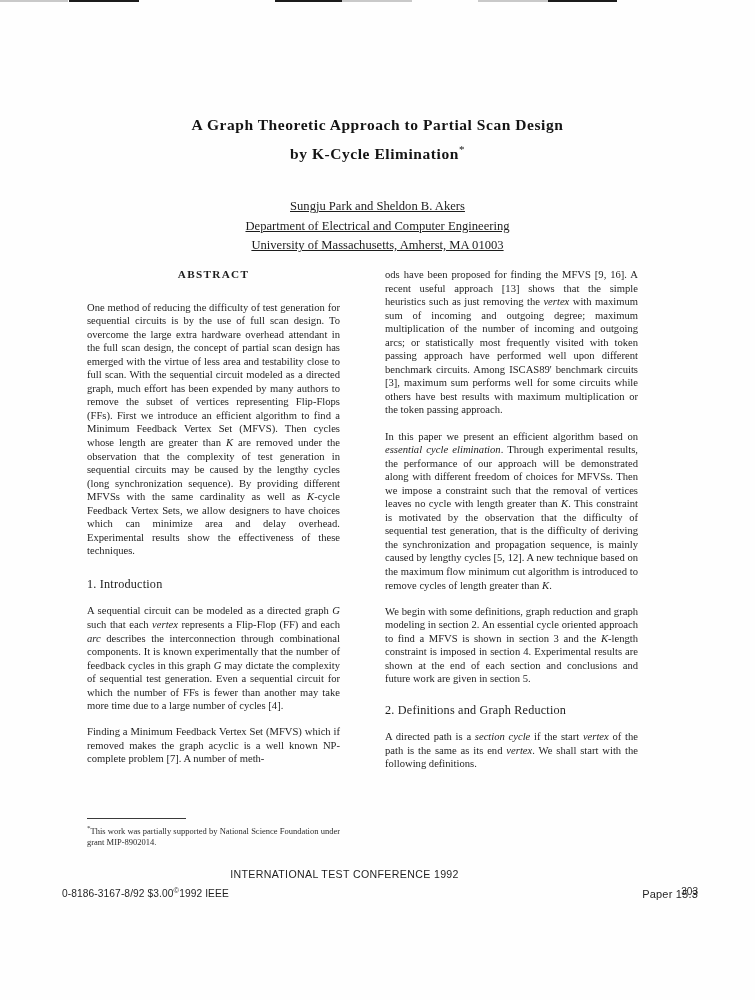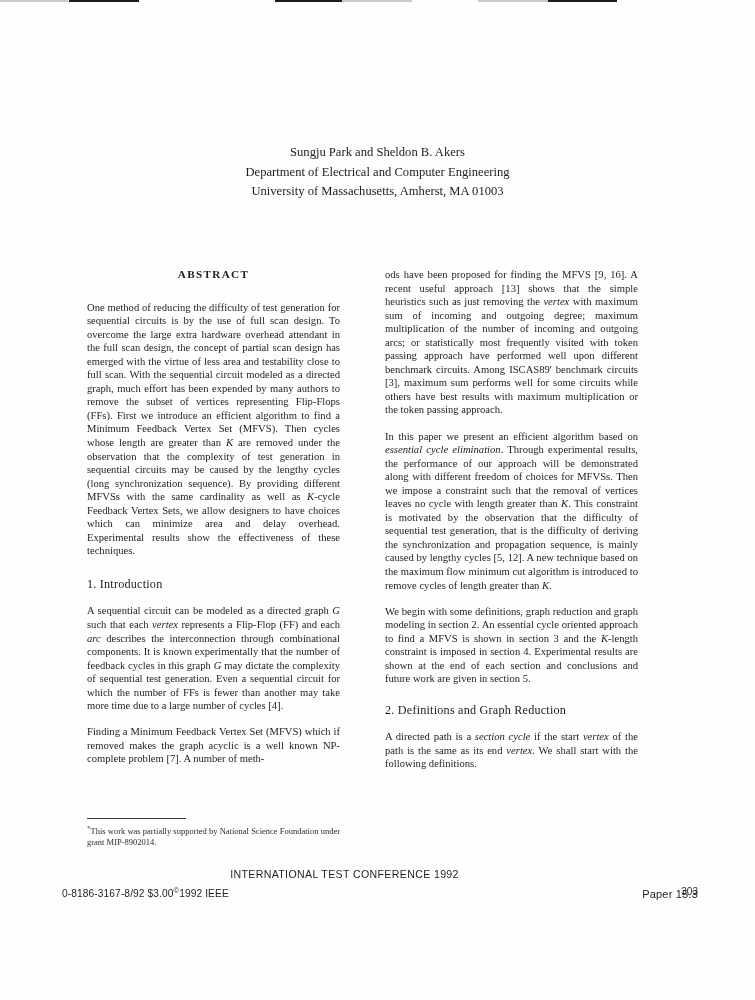--- a/index.html
+++ b/index.html
@@ -63,21 +63,21 @@
     vertical-align: super;
     font-weight: normal;
   }
 
   .authors {
     margin-top: 31px;
     font-size: 12.6px;
     line-height: 19.5px;
     color: #1c1c1c;
   }
-  .authors div { display: block; }
+  .authors div { display: block; text-decoration: underline; }
 
   
   .columns {
     position: absolute;
     top: 268px;
     left: 0;
     width: 604px;
     height: 600px;
   }
   .col {
@@ -196,20 +196,26 @@
   <div class="scan-edge">
     <i class="se1"></i>
       <i class="se2"></i>
       <i class="se3"></i>
     <i class="se4"></i>
       <i class="se5"></i>
       <i class="se6"></i>
   </div>
 
   <div class="title-block">
+    <div class="paper-title">
+      <span>A Graph Theoretic Approach to Partial Scan Design</span>
+      <span class="title-line2">
+        <span>by K-Cycle Elimination</span><span class="title-asterisk">*</span>
+      </span>
+    </div>
     <div class="authors">
       <div>Sungju Park and Sheldon B. Akers</div>
       <div>Department of Electrical and Computer Engineering</div>
       <div>University of Massachusetts, Amherst, MA 01003</div>
     </div>
   </div>
 
   <div class="columns">
 
     <div class="col col-left">

